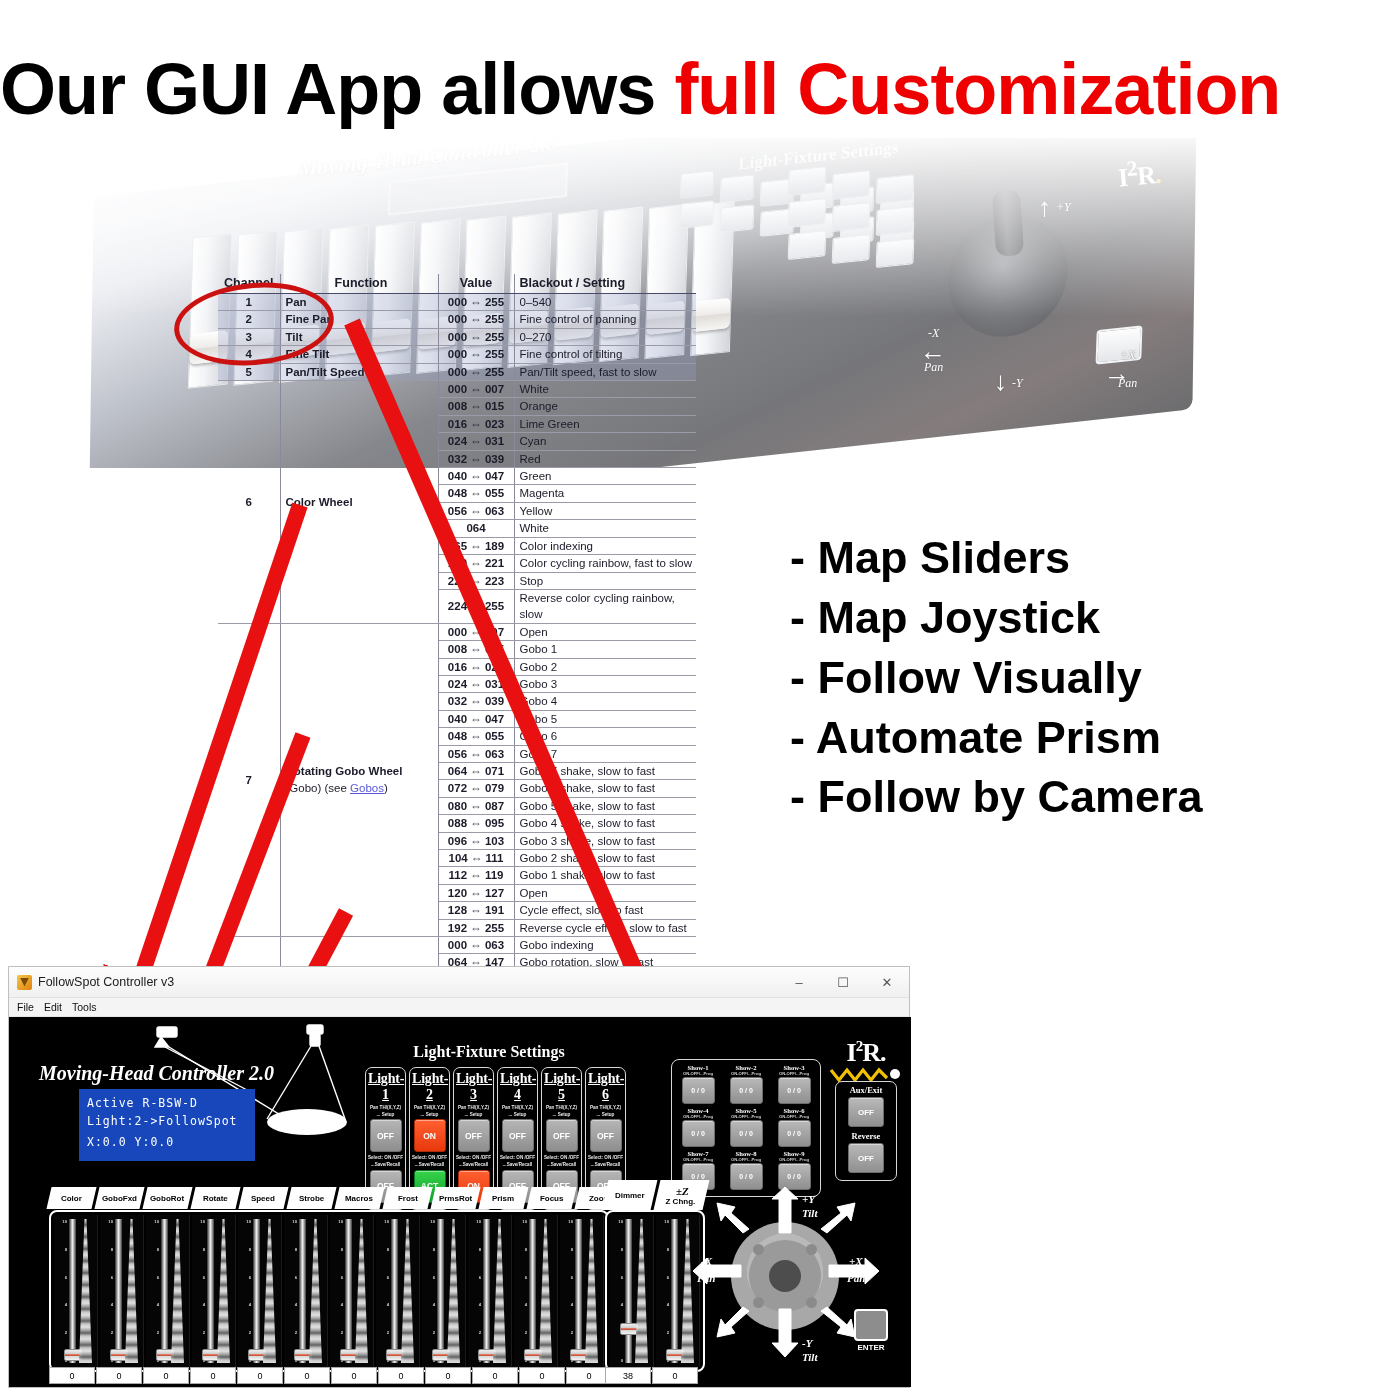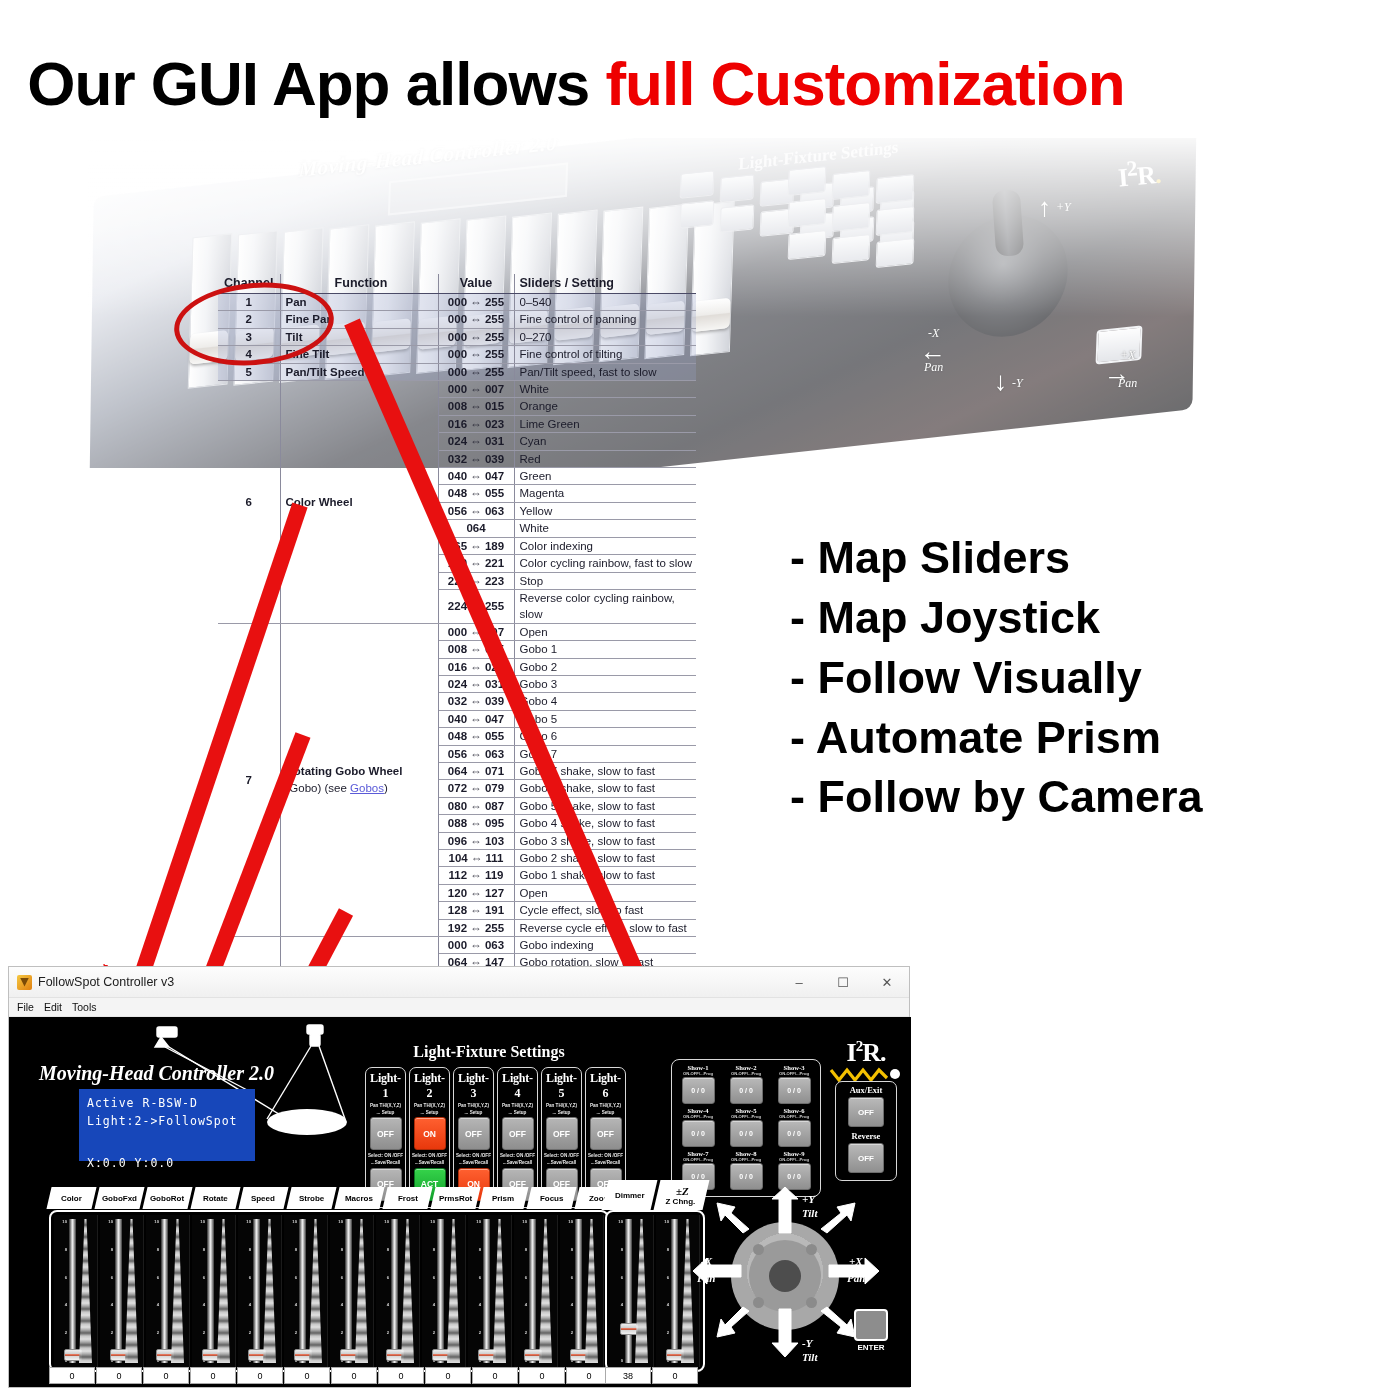--- a/index.html
+++ b/index.html
@@ -2,21 +2,21 @@
 <html><head>
 <meta charset="utf-8">
 <style>
   * { box-sizing: border-box; margin: 0; padding: 0; }
   html, body { width: 1400px; height: 1400px; overflow: hidden; background: #fff;
     font-family: "Liberation Sans", sans-serif; }
   #root { position: relative; width: 1400px; height: 1400px; background: #fff; }
 
   
   #headline { position: absolute; left: 0; top: 48px; width: 1152px; text-align: center;
-    font-size: 62px; font-weight: bold; letter-spacing: -1px; white-space: nowrap; }
+    font-size: 72px; font-weight: bold; letter-spacing: -1px; white-space: nowrap; }
   #headline .blk { color: #000; }
   #headline .red { color: #ee0000; }
 
   
   #photo { position: absolute; left: 88px; top: 138px; width: 1110px; height: 330px;
     opacity: 0.62; overflow: hidden; }
   #photo .body { position: absolute; left: 0; top: 0; width: 1110px; height: 330px;
     background: linear-gradient(160deg, #f7f8fa 0%, #dfe2ea 14%, #9aa0ad 30%,
       #3d3f47 52%, #23242a 72%, #3a2d2e 86%, #141417 100%);
     transform: rotate(-6.2deg) skewX(-7deg); border-radius: 10px; }
@@ -117,30 +117,30 @@
     overflow: hidden; }
 
   
   .fixicon { position: absolute; }
   #brand { position: absolute; left: 30px; top: 45px; color: #fff; font-size: 20px;
     font-style: italic; font-weight: bold; font-family: "Liberation Serif", serif;
     white-space: nowrap; }
   #lcd { position: absolute; left: 70px; top: 72px; width: 176px; height: 72px;
     background: #1747ba; color: #fff; font-family: "DejaVu Sans Mono", monospace;
     font-size: 11.5px; padding: 6px 8px; letter-spacing: 1px; line-height: 1.55; }
-  #lcd .r3 { margin-top: 24px; }
+  #lcd .r3 { margin-top: 3px; }
 
   
   #lfsTitle { position: absolute; left: 355px; top: 26px; width: 250px; text-align: center;
     color: #fff; font-size: 16px; font-weight: bold; font-family: "Liberation Serif", serif; }
   #lfsRow { position: absolute; left: 356px; top: 50px; display: flex; gap: 3px; }
   .lightcol { width: 41px; border: 1.5px solid #d8d8d8; border-radius: 7px; padding: 3px 2px;
     text-align: center; }
-  .lightcol .nm { color: #fff; font-size: 12px; font-weight: bold;
-    font-family: "Liberation Serif", serif; letter-spacing: -.2px; }
+  .lightcol .nm { color: #fff; font-size: 14px; font-weight: bold;
+    font-family: "Liberation Serif", serif; letter-spacing: -.2px; text-decoration: underline; }
   .lightcol .cap { color: #e8e8e8; font-size: 4.6px; font-weight: bold; line-height: 1.45;
     margin: 2px 0 1px; }
   .lcbtn { width: 32px; height: 33px; margin: 0 auto 3px; border-radius: 3px;
     display: flex; align-items: center; justify-content: center;
     font-size: 8.5px; font-weight: bold; color: #fff;
     background: linear-gradient(to bottom,#b6b6b6,#8e8e8e); border: 1px solid #6d6d6d;
     box-shadow: inset 0 1px 0 rgba(255,255,255,.45); }
   .lcbtn.on  { background: linear-gradient(to bottom,#ff6030,#e8380c); border-color: #b02c07; }
   .lcbtn.act { background: linear-gradient(to bottom,#35d34a,#12a02c); border-color: #0a7a20; }
 
@@ -307,21 +307,21 @@
       <div class="btnpad" style="left:788px;top:102px;width:38px;height:26px"></div>
     </div>
 
   <div id="dmxtable">
     <table>
       <thead>
         <tr class="thr">
           <td class="c-ch">Channel</td>
           <td class="c-fn hdr-left">Function</td>
           <td class="c-val">Value</td>
-          <td class="c-pc">Sliders / Setting</td>
+          <td class="c-pc">Blackout / Setting</td>
         </tr>
       </thead>
       <tbody id="dmxbody">
           <tr class="tinted">
             <td class="c-ch grp" rowspan="1">1</td>
             <td class="c-fn fnname" rowspan="1">Pan</td>
             <td class="c-val">000 ⇔ 255</td>
             <td class="c-pc">0–540</td>
           </tr>
           <tr class="tinted">

